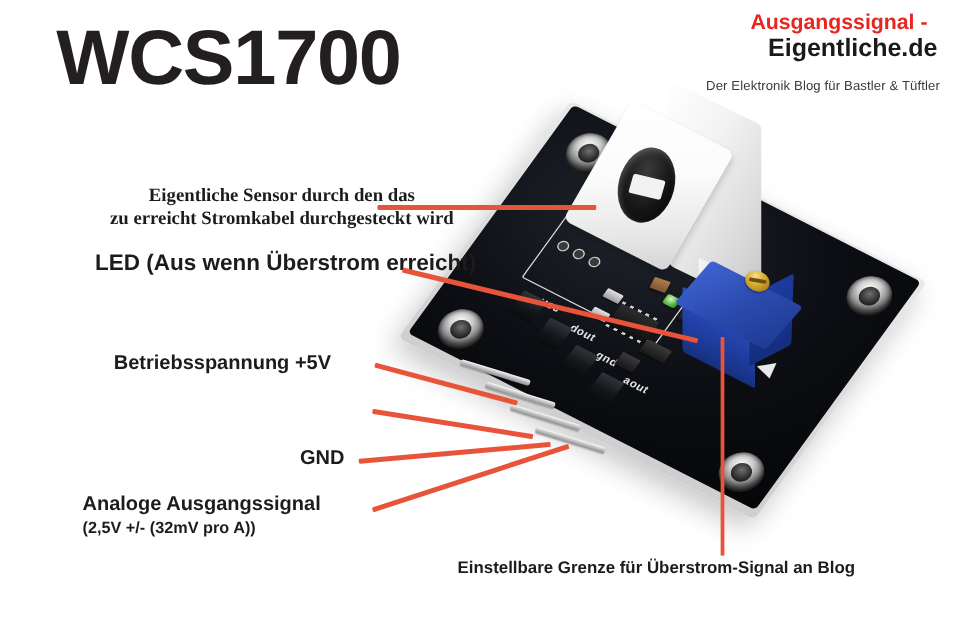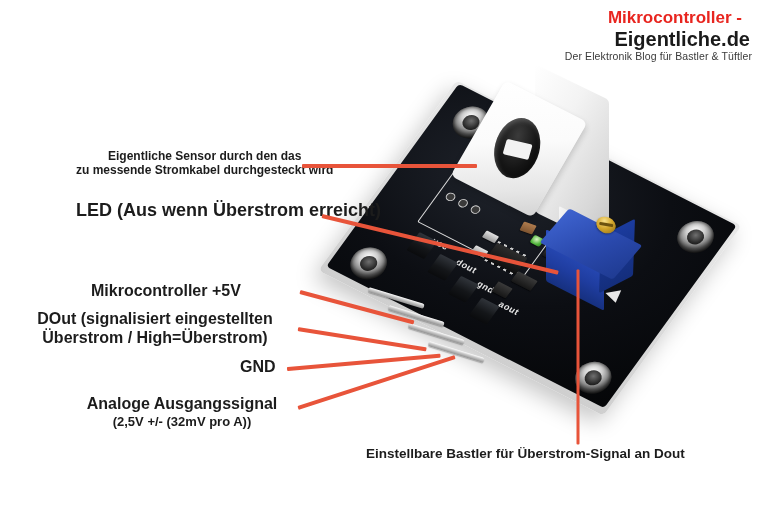--- a/index.html
+++ b/index.html
@@ -59,42 +59,42 @@
   }
   #brand-line2 {
     font-size: 20px;
     font-weight: 700;
     color: #1a1a1a;
     line-height: 1.1;
     letter-spacing: 0px;
     padding-right: 8px;
   }
   #brand-tagline {
-    margin-top: 0;
+    margin-top: 13px;
     font-size: 10.5px;
     font-weight: 400;
     color: #3a3a3a;
     letter-spacing: 0.1px;
     padding-right: 6px;
   }
 
   
   .ann {
     position: absolute;
     color: #1c1c1c;
     font-weight: 700;
     line-height: 1.18;
     white-space: nowrap;
   }
-  #ann-sensor   { left: 76px;  top: 149px; font-size: 12px; text-align: center; }
+  #ann-sensor   { left: 88px;  top: 149px; font-size: 15px; text-align: center; font-family: Liberation Serif, serif; }
   #ann-led      { left: 76px;  top: 200px; font-size: 18px; }
   #ann-vcc      { left: 91px;  top: 282px; font-size: 16px; }
   #ann-dout     { left: 12px;  top: 310px; font-size: 16px; text-align: center; width: 286px;}
   #ann-gnd      { left: 240px; top: 358px; font-size: 16px; }
-  #ann-aout     { left: 66px;  top: 395px; font-size: 16px; text-align: center; width: 232px;}
+  #ann-aout     { left: 66px;  top: 395px; font-size: 16px; text-align: left; width: 232px;}
   #ann-aout .sub{ font-size: 13px; display:block; }
   #ann-pot      { left: 366px; top: 446px; font-size: 13.5px; }
 
   
   .leader {
     position: absolute;
     background: #e8543a;
     transform-origin: 0 50%;
     border-radius: 1px;
   }
@@ -301,23 +301,24 @@
     border-radius: 2px;
     transform-origin: 100% 50%;
     box-shadow: 0 1px 1px rgba(0,0,0,0.25);
   }
 </style>
 </head>
 <body>
 
 <div id="page">
 
+  <div id="product-title">WCS1700</div>
 
   <div id="brand">
-    <div id="brand-line1">Mikrocontroller -</div>
+    <div id="brand-line1">Ausgangssignal -</div>
     <div id="brand-line2">Eigentliche.de</div>
     <div id="brand-tagline">Der Elektronik Blog für Bastler &amp; Tüftler</div>
   </div>
 
   <div id="photo">
 
     <div id="board-plane">
       <div class="board-edge"></div>
       <div class="board-top">
 
@@ -376,40 +377,36 @@
     <div id="pot">
       <div id="pot-front"></div>
       <div id="pot-side"></div>
       <div id="pot-top"></div>
       <div id="pot-screw"></div>
     </div>
   </div>
 
   <div class="ann" id="ann-sensor">
     <div>Eigentliche Sensor durch den das</div>
-    <div>zu messende Stromkabel durchgesteckt wird</div>
+    <div>zu erreicht Stromkabel durchgesteckt wird</div>
   </div>
 
   <div class="ann" id="ann-led">LED (Aus wenn Überstrom erreicht)</div>
 
-  <div class="ann" id="ann-vcc">Mikrocontroller +5V</div>
-
-  <div class="ann" id="ann-dout">
-    <div>DOut (signalisiert eingestellten</div>
-    <div>Überstrom / High=Überstrom)</div>
-  </div>
+  <div class="ann" id="ann-vcc">Betriebsspannung +5V</div>
+
 
   <div class="ann" id="ann-gnd">GND</div>
 
   <div class="ann" id="ann-aout">
     <div>Analoge Ausgangssignal</div>
     <div class="sub">(2,5V +/- (32mV pro A))</div>
   </div>
 
-  <div class="ann" id="ann-pot">Einstellbare Bastler für Überstrom-Signal an Dout</div>
+  <div class="ann" id="ann-pot">Einstellbare Grenze für Überstrom-Signal an Blog</div>
 
   <div class="leader" style="left:302px; top:164px; width:175px; height:4px; transform:rotate(0deg);"></div>
 
   <div class="leader" style="left:322px; top:214px; width:243px; height:3.5px; transform:rotate(13.5deg);"></div>
 
   <div class="leader" style="left:300px; top:290px; width:118px; height:3.5px; transform:rotate(15deg);"></div>
 
   <div class="leader" style="left:298px; top:327px; width:130px; height:3.5px; transform:rotate(9deg);"></div>
 
   <div class="leader" style="left:287px; top:367px; width:154px; height:3.5px; transform:rotate(-5deg);"></div>

